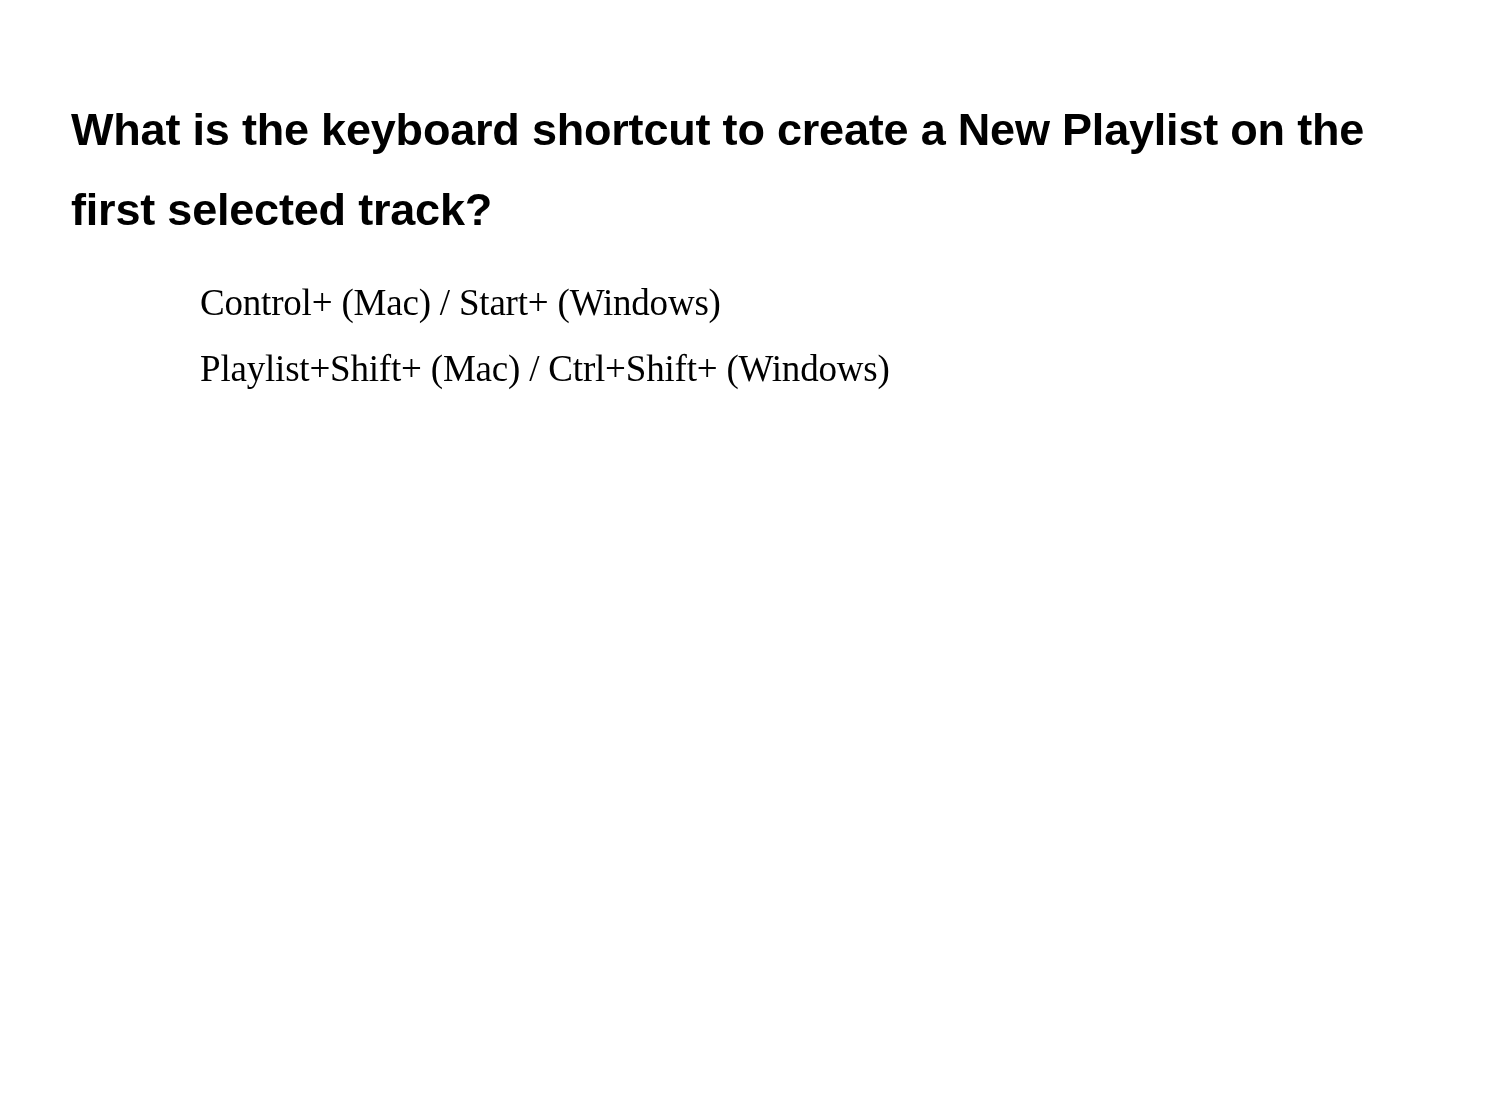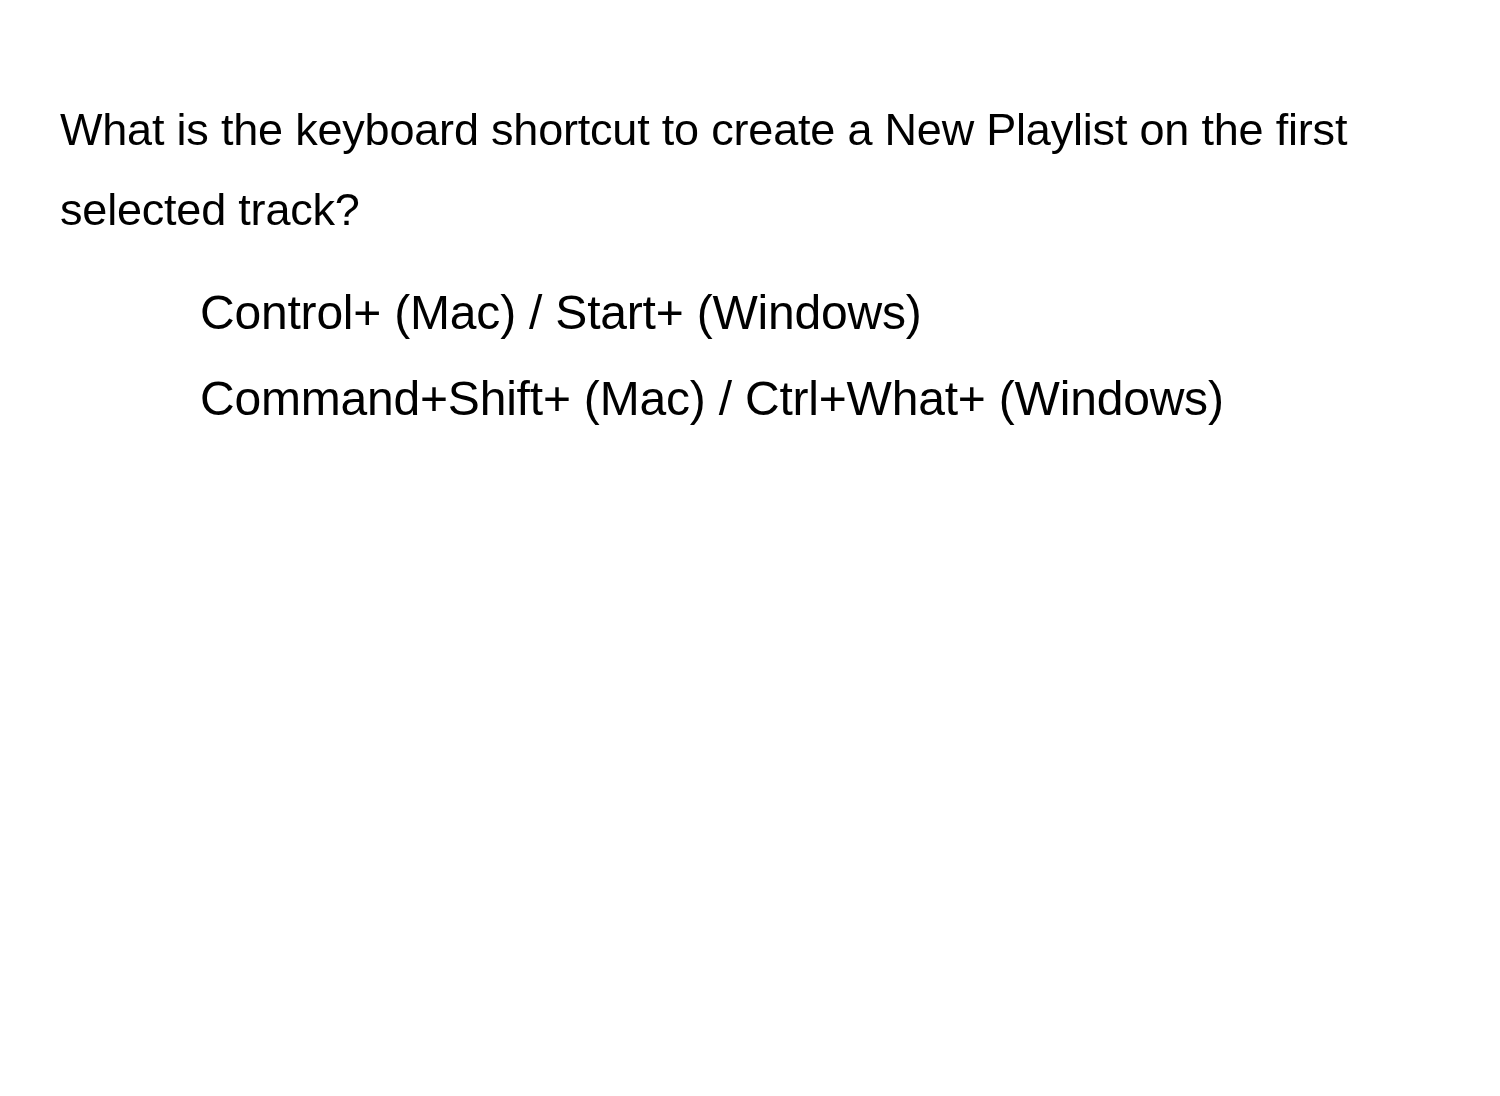--- a/index.html
+++ b/index.html
@@ -13,36 +13,38 @@
   }
   .page {
     box-sizing: border-box;
     padding: 90px 60px 60px 60px;
     width: 100%;
     height: 100%;
   }
   .question {
     font-size: 45px;
     line-height: 1.78;
-    font-weight: 400;
+    font-weight: 700;
     margin-bottom: 20px;
     letter-spacing: -0.2px;
+    margin-left: 11px;
   }
   .answers {
     padding-left: 140px;
   }
   .answer {
-    font-size: 48px;
+    font-size: 37px;
     line-height: 1.78;
     font-weight: 400;
     letter-spacing: -0.2px;
+    font-family: Liberation Serif, serif;
   }
 </style>
 </head>
 <body>
 
 <div class="page">
   <div class="question">What is the keyboard shortcut to create a New Playlist on the first selected track?</div>
   <div class="answers">
     <div class="answer">Control+ (Mac) / Start+ (Windows)</div>
-    <div class="answer">Command+Shift+ (Mac) / Ctrl+What+ (Windows)</div>
+    <div class="answer">Playlist+Shift+ (Mac) / Ctrl+Shift+ (Windows)</div>
   </div>
 </div>
 
 </body></html>

